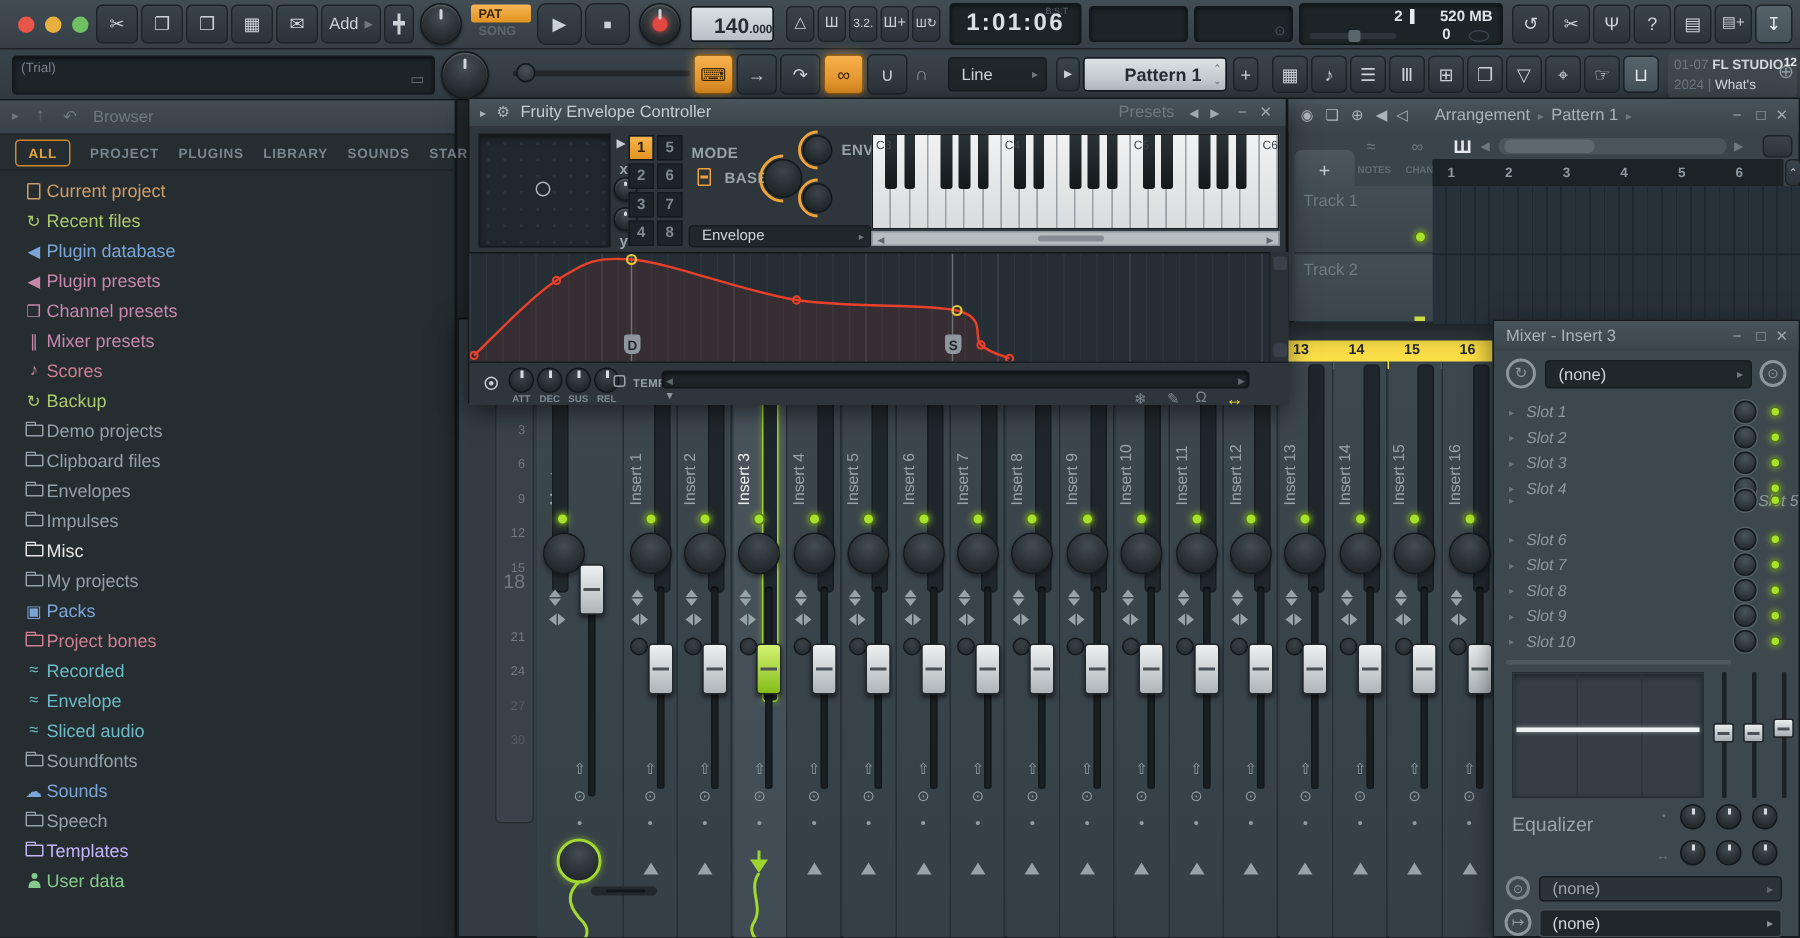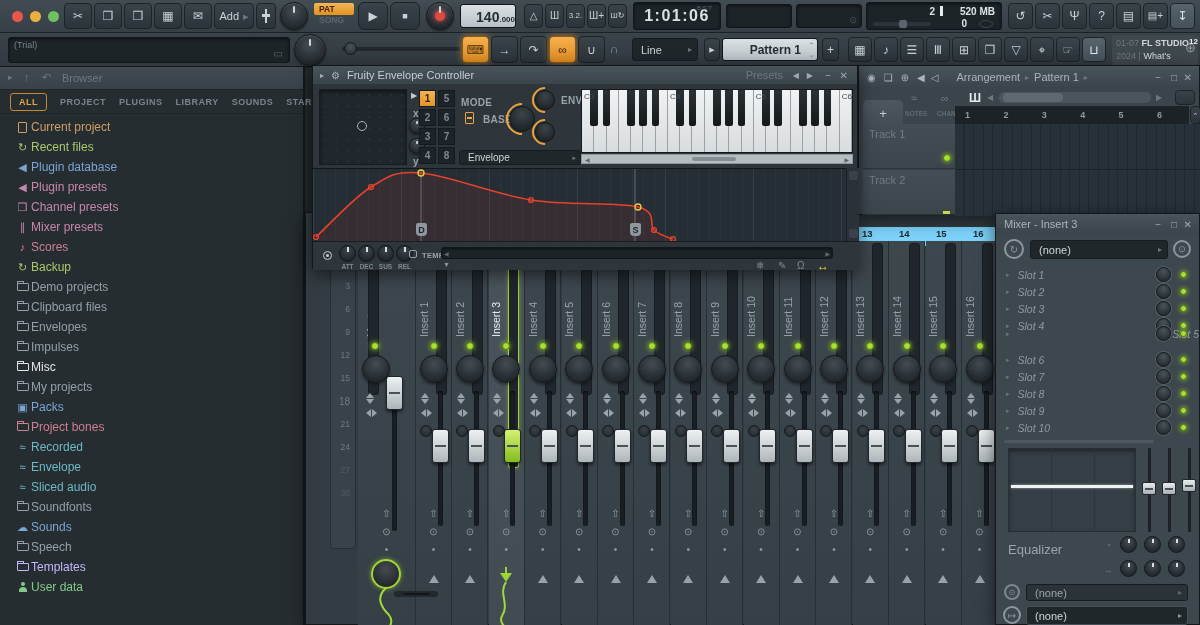--- a/index.html
+++ b/index.html
@@ -423,27 +423,27 @@
   </div>
 
   <div class="abs mx win" id="mixer">
     <div class="abs" id="dbscale" style="left:24px;top:36px;width:26px;height:300px;background:#39424a;border:1px solid #262e33;border-radius:4px;">
         <div style="position: absolute; right: 5px; top: 8px; font-size: 8.5px; color: rgb(110, 122, 129); opacity: 1;">0</div>
         <div style="position: absolute; right: 5px; top: 31px; font-size: 8.5px; color: rgb(110, 122, 129); opacity: 1;">3</div>
         <div style="position: absolute; right: 5px; top: 54px; font-size: 8.5px; color: rgb(110, 122, 129); opacity: 1;">6</div>
         <div style="position: absolute; right: 5px; top: 77px; font-size: 8.5px; color: rgb(110, 122, 129); opacity: 1;">9</div>
         <div style="position: absolute; right: 5px; top: 100px; font-size: 8.5px; color: rgb(110, 122, 129); opacity: 1;">12</div>
         <div style="position: absolute; right: 5px; top: 123px; font-size: 8.5px; color: rgb(110, 122, 129); opacity: 1;">15</div>
-        <div style="position: absolute; right: 5px; top: 146px; font-size: 10px; color: rgb(110, 122, 129); opacity: 1;">18</div>
+        <div style="position: absolute; right: 5px; top: 130px; font-size: 13px; color: rgb(110, 122, 129); opacity: 1;">18</div>
         <div style="position: absolute; right: 5px; top: 169px; font-size: 8.5px; color: rgb(110, 122, 129); opacity: 1;">21</div>
         <div style="position: absolute; right: 5px; top: 192px; font-size: 8.5px; color: rgb(110, 122, 129); opacity: 1;">24</div>
         <div style="position: absolute; right: 5px; top: 215px; font-size: 8.5px; color: rgb(110, 122, 129); opacity: 0.45;">27</div>
         <div style="position: absolute; right: 5px; top: 238px; font-size: 8.5px; color: rgb(110, 122, 129); opacity: 0.45;">30</div>
       </div>
-    <div class="abs" id="ruler13" style="left:548px;top:14px;width:142px;height:19px;background:#7dd3fc;border-radius:2px;">
+    <div class="abs" id="ruler13" style="left:548px;top:14px;width:142px;height:19px;background:#fde047;border-radius:2px;">
         <div style="position: absolute; left: 8px; top: 1px; font-size: 9.5px; font-weight: bold; color: rgb(34, 41, 45);">13</div>
         <div style="position: absolute; left: 45px; top: 1px; font-size: 9.5px; font-weight: bold; color: rgb(34, 41, 45);">14</div>
         <div style="position: absolute; left: 82px; top: 1px; font-size: 9.5px; font-weight: bold; color: rgb(34, 41, 45);">15</div>
         <div style="position: absolute; left: 119px; top: 1px; font-size: 9.5px; font-weight: bold; color: rgb(34, 41, 45);">16</div>
       </div>
     <div id="chans">
         <div class="mxch" style="left: 52px; width: 58px;">
           <div class="chname" style="left: 6px; margin-left: 0px;">Master</div>
           <div class="slot" style="left: 10px; margin-left: 0px;"></div>
           <div class="ledg" style="position: absolute; left: 50%; top: 101px; margin-left: -16px;"></div>

